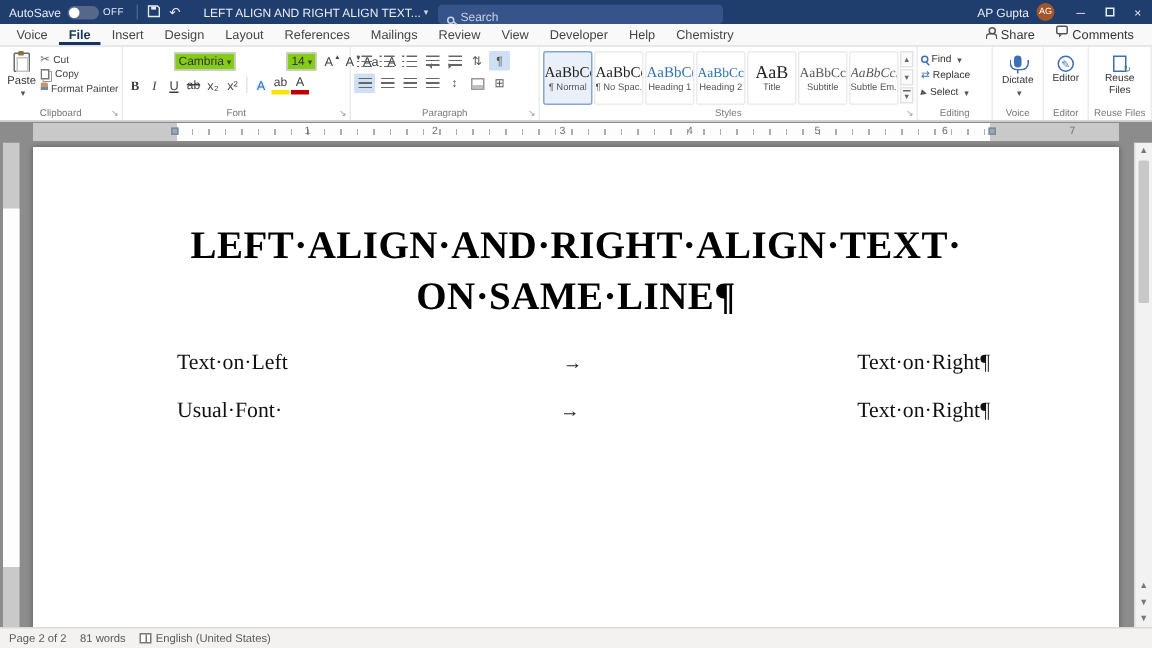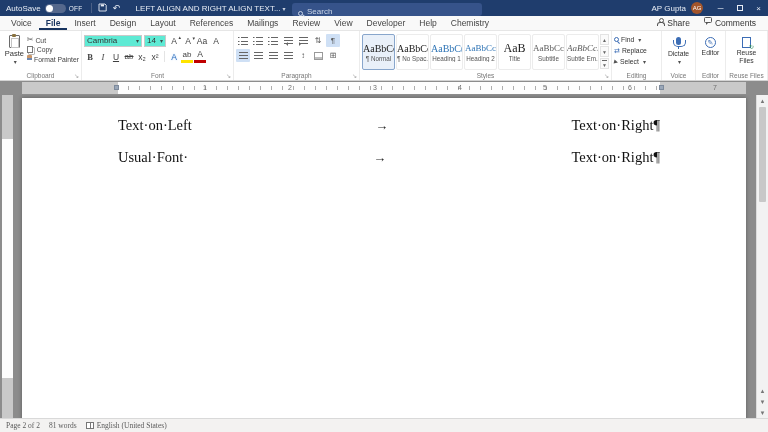--- a/index.html
+++ b/index.html
@@ -50,21 +50,21 @@
 .i-clip::before{content:"";position:absolute;top:-2px;left:2.5px;width:4px;height:3px;background:#8a7340;border-radius:1px;}
 .i-clip::after{content:"";position:absolute;top:2px;left:1.5px;width:6px;height:8px;background:#fff;border:1px solid #c4c4c4;}
 .clip-col{display:flex;flex-direction:column;gap:2px;padding-top:3px;font-size:6.8px;color:#444;white-space:nowrap;overflow:hidden;}
 .clip-item{display:flex;align-items:center;gap:2px;}
 .i-cut{font-size:8px;color:#666;line-height:1;}
 .i-copy{width:6px;height:7px;border:1px solid #777;background:#fff;box-shadow:1.5px 1.5px 0 -0.5px #fff,1.5px 1.5px 0 0 #777;margin-right:2px;}
 .i-painter{width:8px;height:8px;background:linear-gradient(to bottom,#c99668 0 3px,#6e87b0 3px 5px,transparent 5px);border-radius:1px;}
 
 .g-font{width:152px;}
 .frow1{display:flex;align-items:center;gap:2px;height:15px;}
-.combo{height:12px;border:1px solid #c9c9c9;background:#5eead4;display:flex;align-items:center;justify-content:space-between;font-size:8px;padding:0 2px;color:#333;}
+.combo{height:12px;border:1px solid #c9c9c9;background:#84cc16;display:flex;align-items:center;justify-content:space-between;font-size:8px;padding:0 2px;color:#333;margin-left:32px;}
 .c-name{width:58px;}
 .c-size{width:22px;}
 .sbtn{min-width:12px;height:13px;display:inline-flex;align-items:center;justify-content:center;font-size:8.5px;color:#3f3f3f;position:relative;}
 .frow2{display:flex;align-items:center;gap:1px;height:17px;}
 .bld{font-weight:700;font-family:"Liberation Serif",serif;}
 .ita{font-style:italic;font-family:"Liberation Serif",serif;}
 .und{text-decoration:underline;}
 .strike{text-decoration:line-through;font-size:8px;}
 .fsep{width:1px;height:11px;background:#e4e4e4;margin:0 2px;}
 .fx{color:#2f6fbe;text-shadow:0 0 2px #9cc3ef;}
@@ -141,21 +141,21 @@
 .doc-row{display:flex;align-items:baseline;font-family:"Liberation Serif",serif;font-size:14.5px;color:#111;padding:0 86px 0 96px;margin-top:15px;}
 .doc-row.r1{margin-top:19px;}
 .dtab{flex:1;text-align:center;color:#222;font-size:13px;}
 .scrollbar{position:absolute;top:0;bottom:0;right:0;width:12px;background:#f2f2f2;border-left:1px solid #dcdcdc;font-size:6px;color:#777;}
 .sb-btn{height:11px;display:flex;align-items:center;justify-content:center;}
 .sb-thumb{position:absolute;top:12px;left:2px;right:2px;height:95px;background:#c8c8c8;border-radius:1px;}
 .sb-bottom{position:absolute;bottom:0;left:0;right:0;display:flex;flex-direction:column;}
 
 
 .statusbar{height:14px;background:#f3f2f1;border-top:1px solid #d9d9d9;display:flex;align-items:center;font-size:7.5px;color:#5a5a5a;padding:0 6px;gap:9px;flex:none;}
-.sb-item{white-space:nowrap;display:flex;align-items:center;gap:3px;font-family:Liberation Serif, serif;}
+.sb-item{white-space:nowrap;display:flex;align-items:center;gap:3px;}
 .i-proof{width:8px;height:7px;border:1px solid #777;position:relative;background:#fff;}
 .i-proof::after{content:"";position:absolute;left:3px;top:0;bottom:0;width:1px;background:#777;}
 .sb-right{margin-left:auto;display:flex;align-items:center;gap:5px;}
 .i-focus{width:7px;height:7px;border:1px solid #777;background:#fff;}
 .viewbtn{width:9px;height:8px;border:1px solid #9a9a9a;background:#fff;}
 .viewbtn.active{background:#cfcfcf;}
 .z-btn{font-size:9px;color:#555;line-height:1;}
 .z-track{width:56px;height:2px;background:#aaa;position:relative;}
 .z-notch{position:absolute;left:50%;top:-2px;width:1px;height:6px;background:#999;}
 .z-knob{position:absolute;left:32px;top:-3px;width:4px;height:8px;background:#777;}
@@ -417,20 +417,24 @@
       <span class="imark l"></span>
       <span class="imark r"></span>
     </div>
   </div>
 
   <div class="docarea">
     <div class="v-ruler">
         <div class="v-active"></div>
       </div>
     <div class="page">
+      <div class="doc-head">
+        <div>LEFT·ALIGN·AND·RIGHT·ALIGN·TEXT·</div>
+        <div>ON·SAME·LINE¶</div>
+      </div>
       <div class="doc-row r1">
         <span>Text·on·Left</span>
         <span class="dtab">→</span>
         <span>Text·on·Right¶</span>
       </div>
       <div class="doc-row">
         <span>Usual·Font·</span>
         <span class="dtab">→</span>
         <span>Text·on·Right¶</span>
       </div>

